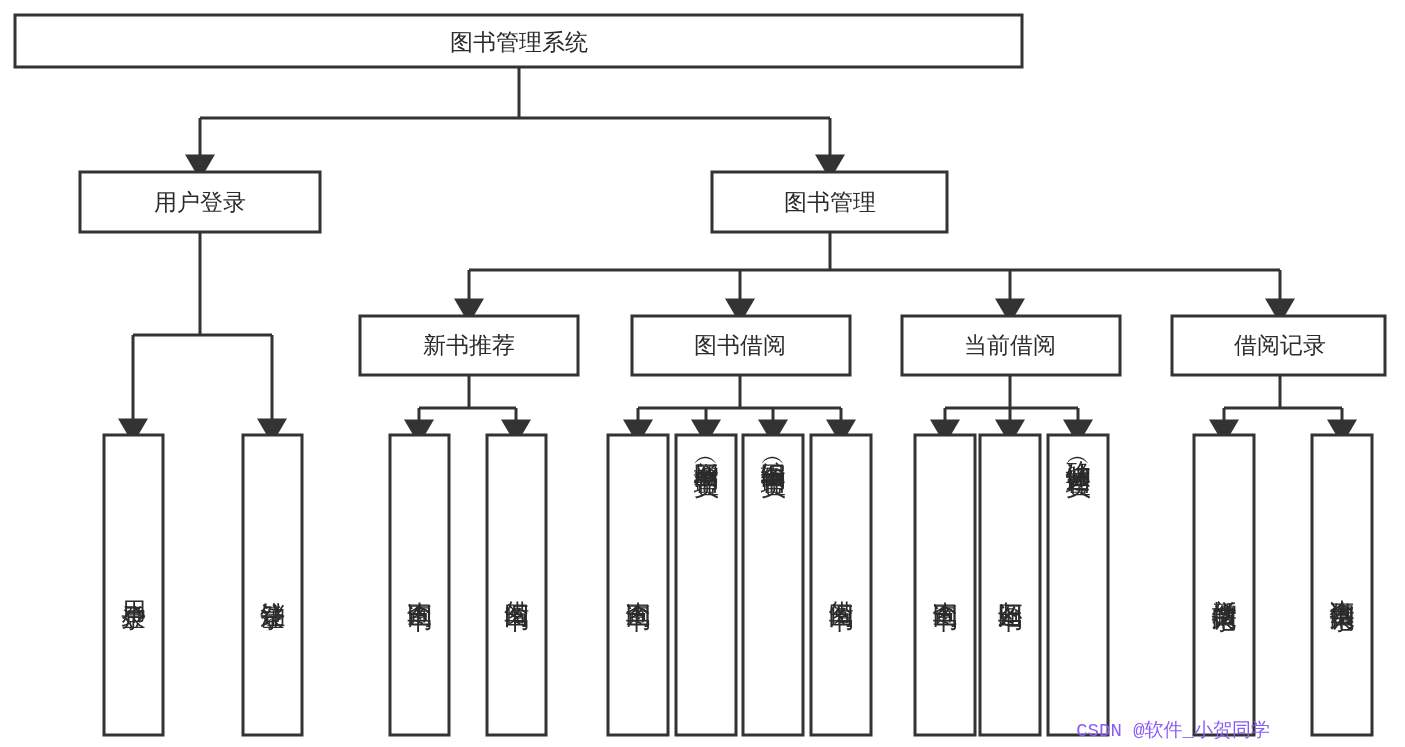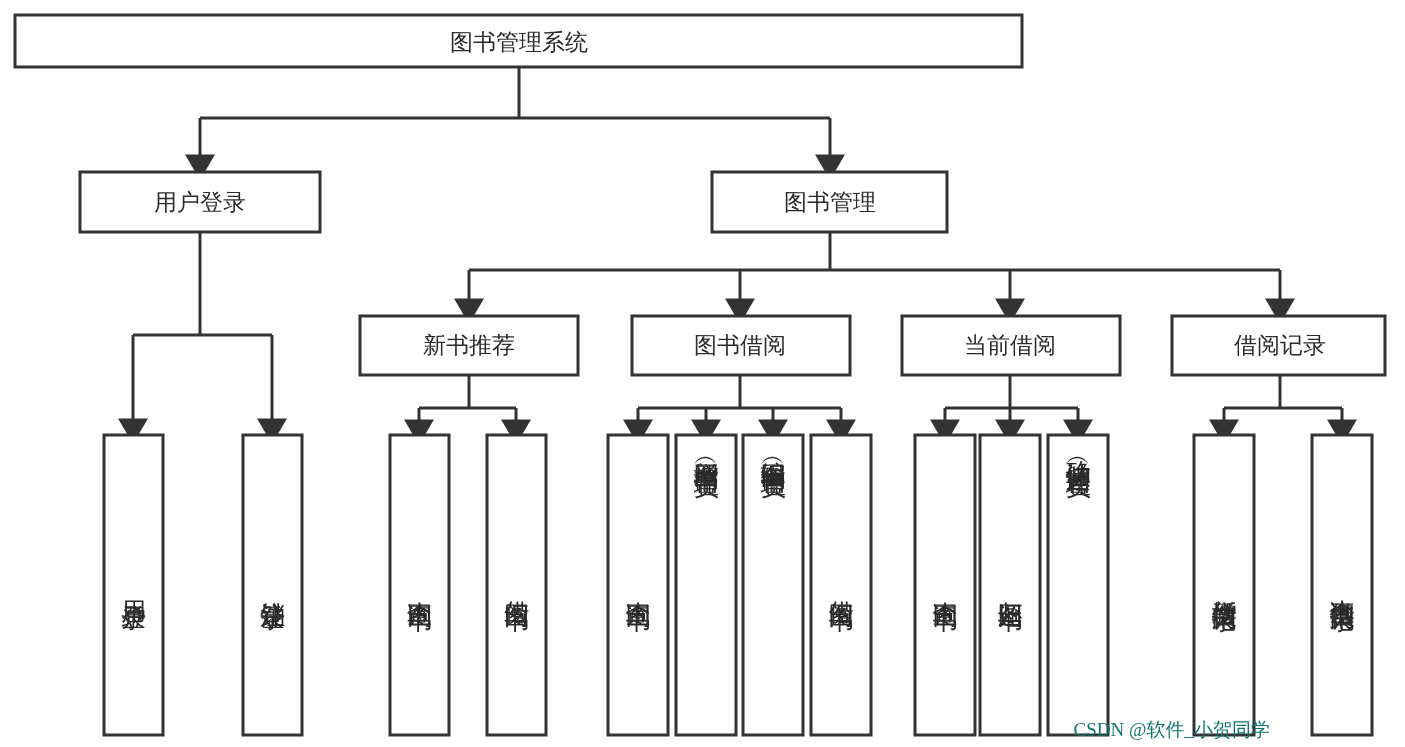--- a/index.html
+++ b/index.html
@@ -29,22 +29,22 @@
     line-height:1.02;
     letter-spacing:2px;
     color:#2b2b2b;
     font-family:"DejaVu Sans","Liberation Sans",sans-serif;
     white-space:nowrap;
   }
   .watermark{
     position:absolute;
     right:8px;bottom:4px;
     font-size:19px;
-    color:#0f766e;
-    font-family:Liberation Serif, serif;
+    color:#8b5cf6;
+    font-family:Liberation Mono, monospace;
     white-space:nowrap;
   }
 </style>
 </head>
 <body>
 
 <div id="diagram-root">
 
   <svg id="tree" viewBox="0 0 1405 747">
     <defs>

